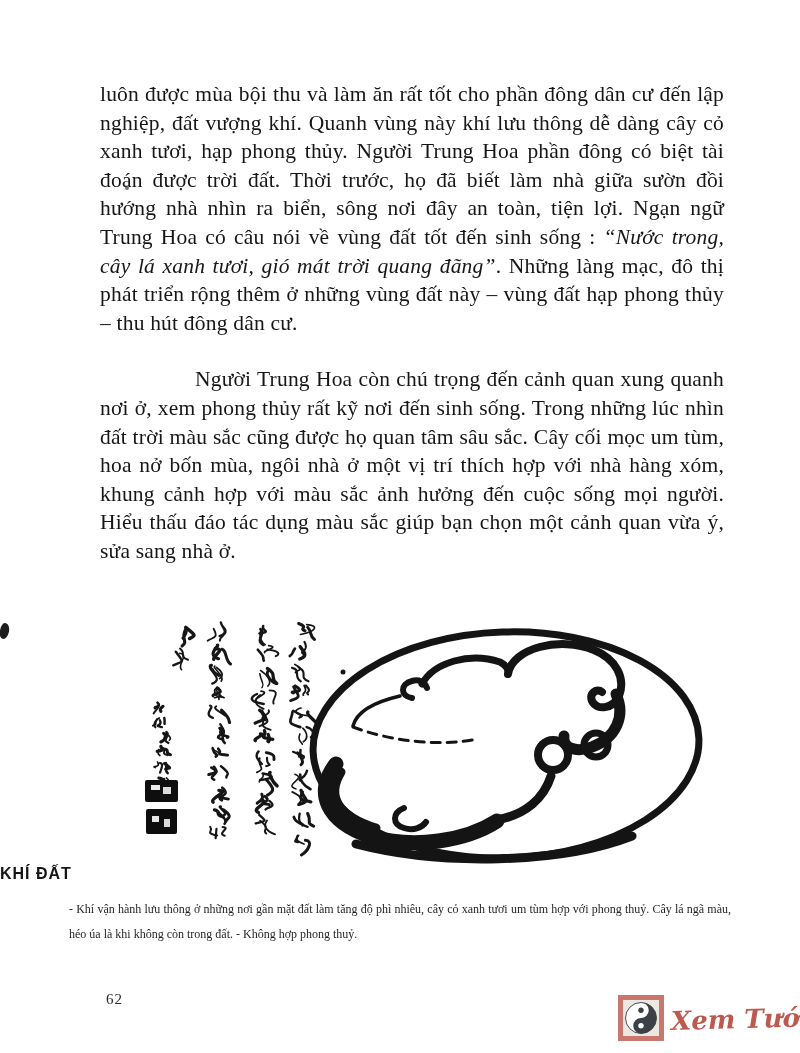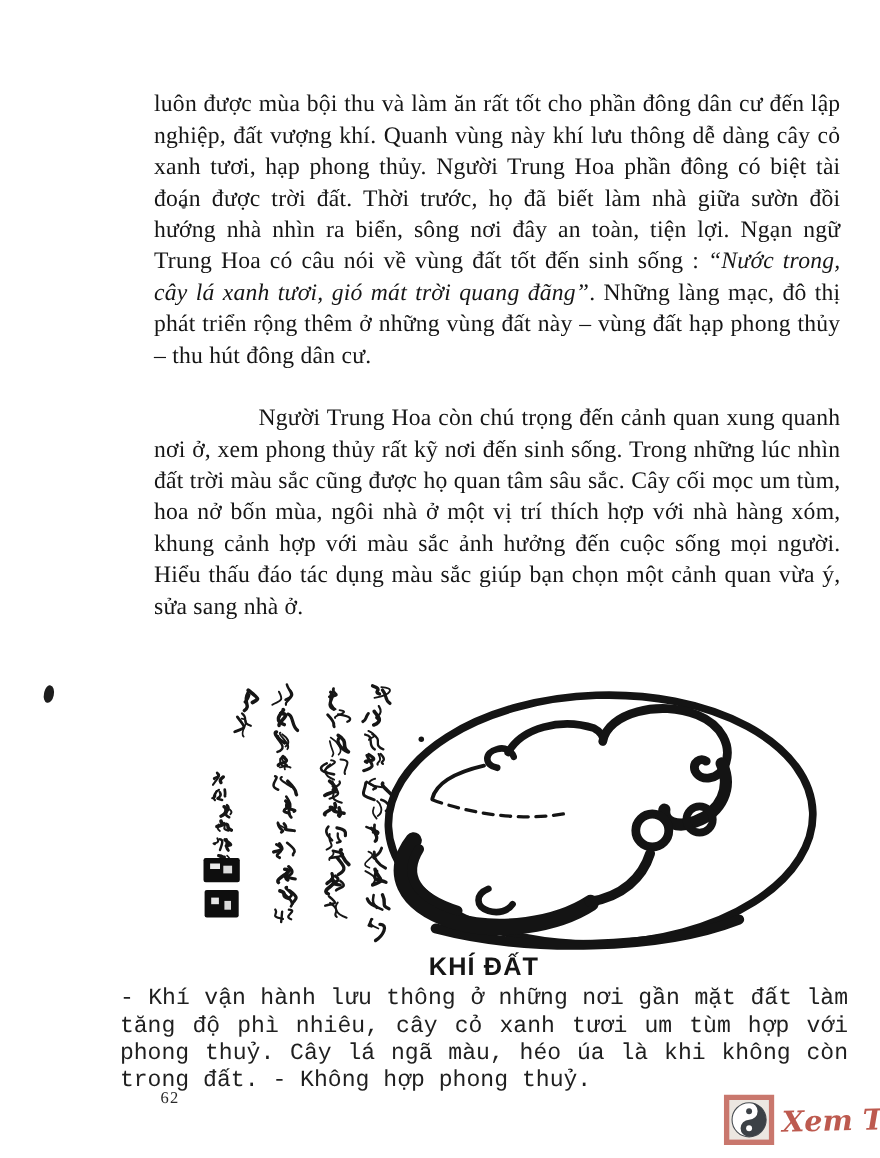--- a/index.html
+++ b/index.html
@@ -4,48 +4,48 @@
 <style>
   html,body{margin:0;padding:0;}
   body{
     width:800px;height:1053px;
     background:#ffffff;
     position:relative;
     overflow:hidden;
     font-family:"Liberation Serif", serif;
     color:#1b1b1b;
   }
-  .page{position:absolute;inset:0;margin-left:40px;}
+  .page{position:absolute;inset:0;}
   
   .text-block{
     position:absolute;left:100px;top:80px;width:624px;
     font-size:21.5px;line-height:28.6px;
     text-align:justify;
     color:#161616;
     letter-spacing:0.2px;
   }
   .para{margin:0;}
   .para.p2{margin-top:28px;text-indent:95px;}
   .it{font-style:italic;}
   
   .figure-svg{position:absolute;left:60px;top:608px;}
   .speck{position:absolute;left:0;top:623px;width:9px;height:16px;background:#1d1d1d;border-radius:45% 55% 50% 50%;transform:rotate(12deg);}
   .speck2{position:absolute;left:125px;top:186px;width:4px;height:4px;background:#333;border-radius:50%;opacity:.7;}
   
   .caption-title{
     position:absolute;top:865px;left:0;width:800px;
-    text-align:center;
+    text-align:left;
     font-family:"Liberation Sans", sans-serif;
-    font-weight:bold;font-size:23px;letter-spacing:1px;
+    font-weight:bold;font-size:16px;letter-spacing:1px;
     color:#151515;
   }
   .caption-text{
     position:absolute;top:897px;left:69px;width:662px;
-    font-family:Liberation Mono, monospace;
-    font-size:21px;line-height:24.8px;
+    font-family:Liberation Serif, serif;
+    font-size:12px;line-height:24.8px;
     text-align:justify;
     color:#1f1f1f;
   }
   
   .page-number{
     position:absolute;left:106px;top:991px;
     font-size:15px;color:#2a2a2a;letter-spacing:1px;
   }
   
   .watermark{

